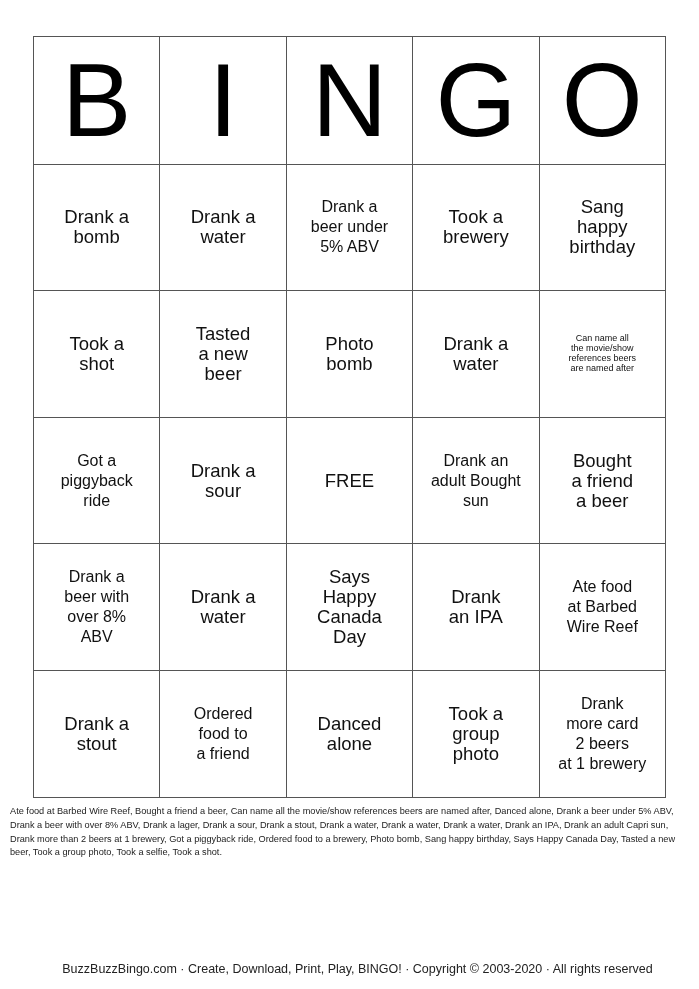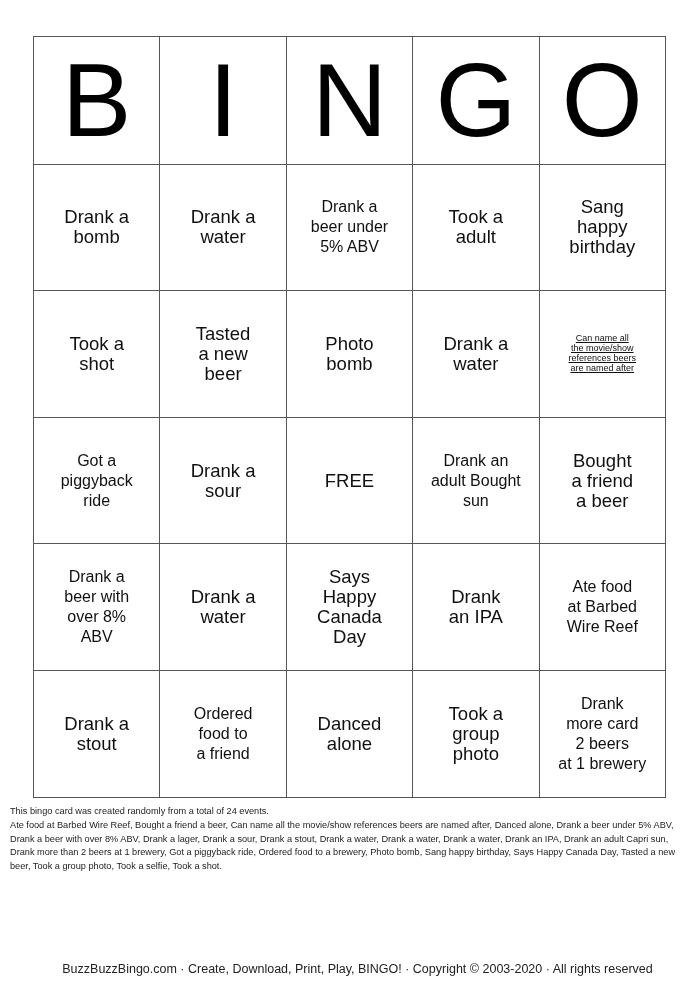--- a/index.html
+++ b/index.html
@@ -20,21 +20,21 @@
   }
   .grid th {
     border: 1.2px solid #555;
     height: 126.6px; font-weight: normal;
     font-size: 104px; line-height: 1;
     text-align: center; vertical-align: middle; padding: 0;
     color: #000;
   }
   .cell-text { font-size: 18.5px; line-height: 20px; display: inline-block; }
   .cell-text.md { font-size: 16px; line-height: 20px; }
-  .cell-text.sm { font-size: 9px; line-height: 10px; text-decoration: underline; }
+  .cell-text.sm { font-size: 9px; line-height: 10px; }
   .info {
     position: absolute; left: 10px; top: 805px; width: 680px;
     font-size: 9.2px; line-height: 13.8px; color: #222;
   }
   .footer {
     position: absolute; left: 0; top: 962px; width: 699px;
     text-align: center; font-size: 12.5px; color: #222; margin-left: 8px;
   }
 </style>
 </head>
@@ -48,21 +48,21 @@
     <th>N</th>
     <th>G</th>
     <th>O</th>
   </tr>
   </tbody>
     <tbody id="card-body">
       <tr>
         <td><span class="cell-text"><span>Drank a</span><br><span>bomb</span></span></td>
         <td><span class="cell-text"><span>Drank a</span><br><span>water</span></span></td>
         <td><span class="cell-text md"><span>Drank a</span><br><span>beer under</span><br><span>5% ABV</span></span></td>
-        <td><span class="cell-text"><span>Took a</span><br><span>adult</span></span></td>
+        <td><span class="cell-text"><span>Took a</span><br><span>brewery</span></span></td>
         <td><span class="cell-text"><span>Sang</span><br><span>happy</span><br><span>birthday</span></span></td>
       </tr>
       <tr>
         <td><span class="cell-text"><span>Took a</span><br><span>shot</span></span></td>
         <td><span class="cell-text"><span>Tasted</span><br><span>a new</span><br><span>beer</span></span></td>
         <td><span class="cell-text"><span>Photo</span><br><span>bomb</span></span></td>
         <td><span class="cell-text"><span>Drank a</span><br><span>water</span></span></td>
         <td><span class="cell-text sm"><span>Can name all</span><br><span>the movie/show</span><br><span>references beers</span><br><span>are named after</span></span></td>
       </tr>
       <tr>
@@ -83,17 +83,16 @@
         <td><span class="cell-text"><span>Drank a</span><br><span>stout</span></span></td>
         <td><span class="cell-text md"><span>Ordered</span><br><span>food to</span><br><span>a friend</span></span></td>
         <td><span class="cell-text"><span>Danced</span><br><span>alone</span></span></td>
         <td><span class="cell-text"><span>Took a</span><br><span>group</span><br><span>photo</span></span></td>
         <td><span class="cell-text md"><span>Drank</span><br><span>more card</span><br><span>2 beers</span><br><span>at 1 brewery</span></span></td>
       </tr>
     </tbody>
 </table>
 
 <div class="info">
-  <div>This bingo card was created randomly from a total of 24 events.</div>
   <div>Ate food at Barbed Wire Reef, Bought a friend a beer, Can name all the movie/show references beers are named after, Danced alone, Drank a beer under 5% ABV, Drank a beer with over 8% ABV, Drank a lager, Drank a sour, Drank a stout, Drank a water, Drank a water, Drank a water, Drank an IPA, Drank an adult Capri sun, Drank more than 2 beers at 1 brewery, Got a piggyback ride, Ordered food to a brewery, Photo bomb, Sang happy birthday, Says Happy Canada Day, Tasted a new beer, Took a group photo, Took a selfie, Took a shot.</div>
 </div>
 
 <div class="footer">BuzzBuzzBingo.com · Create, Download, Print, Play, BINGO! · Copyright © 2003-2020 · All rights reserved</div>
 
 </body></html>

